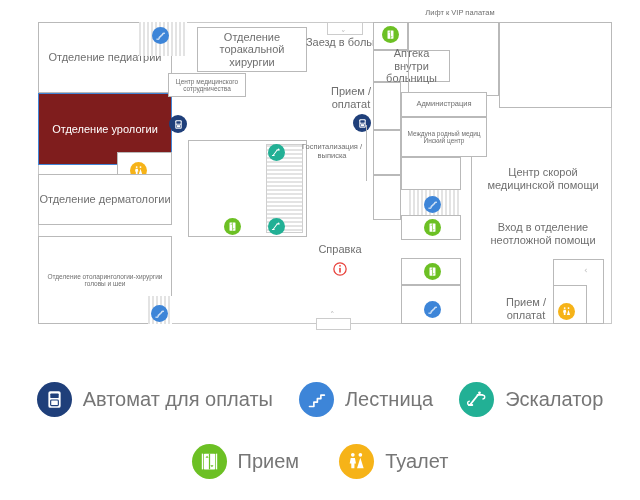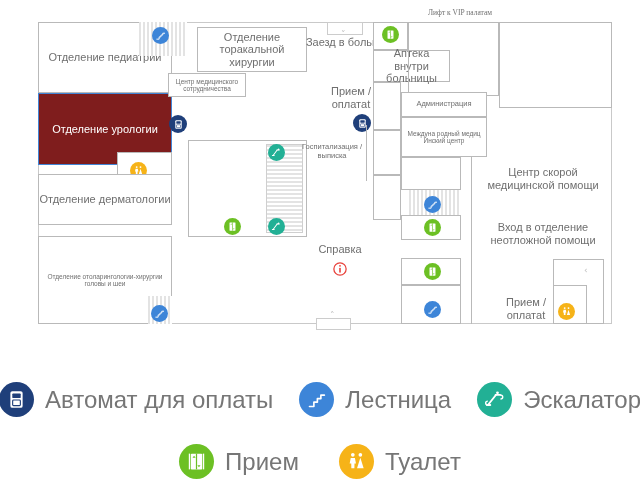--- a/index.html
+++ b/index.html
@@ -117,31 +117,31 @@
     align-items: center;
   }
   .legend-icon {
     border-radius: 50%;
     display: flex;
     align-items: center;
     justify-content: center;
     flex: none;
   }
   .legend-text {
-    font-size: 24px;
+    font-size: 20px;
     color: #767676;
     white-space: nowrap;
   }
 </style>
 </head>
 <body>
 
 <div id="map-canvas">
 
-  <div class="plain lbl-sm" style="left:370px; top:8px; width:180px;font-family:Liberation Serif, serif;">Лифт к VIP палатам</div>
+  <div class="plain lbl-sm" style="left:370px; top:8px; width:180px;">Лифт к VIP палатам</div>
 
   <div class="outline" style="left:38px; top:22px; width:574px; height:302px; border-color:#c9c9c9;"></div>
 
   <div class="room lbl-lg" style="left:38px; top:22px; width:134px; height:71px;">
     <span>Отделение педиатрии</span>
   </div>
 
   <div class="hatch-v" style="left:139px; top:22px; width:48px; height:34px;"></div>
   <div class="mic" style="left:152px; top:27px; width:17px; height:17px; background:#3d85d8;">
     <svg width="11" height="11" viewBox="0 0 24 24">

